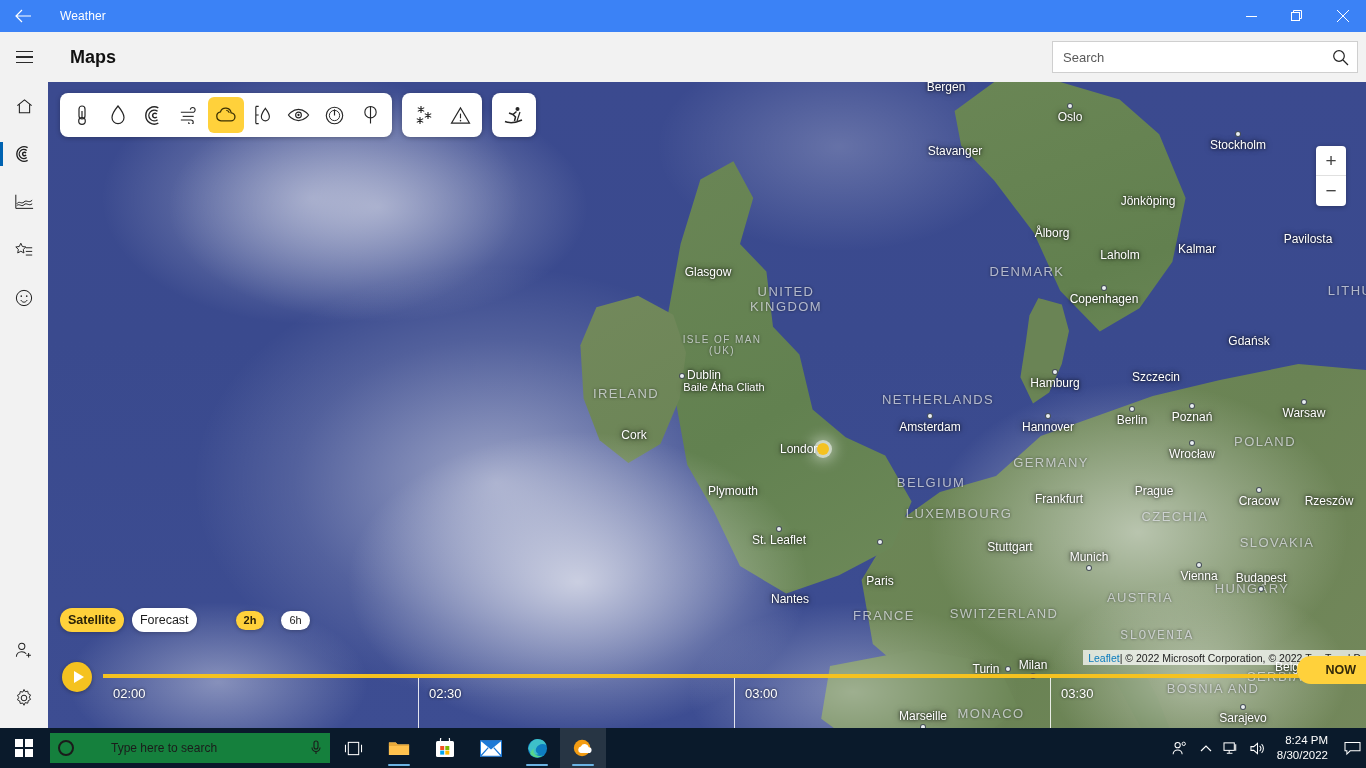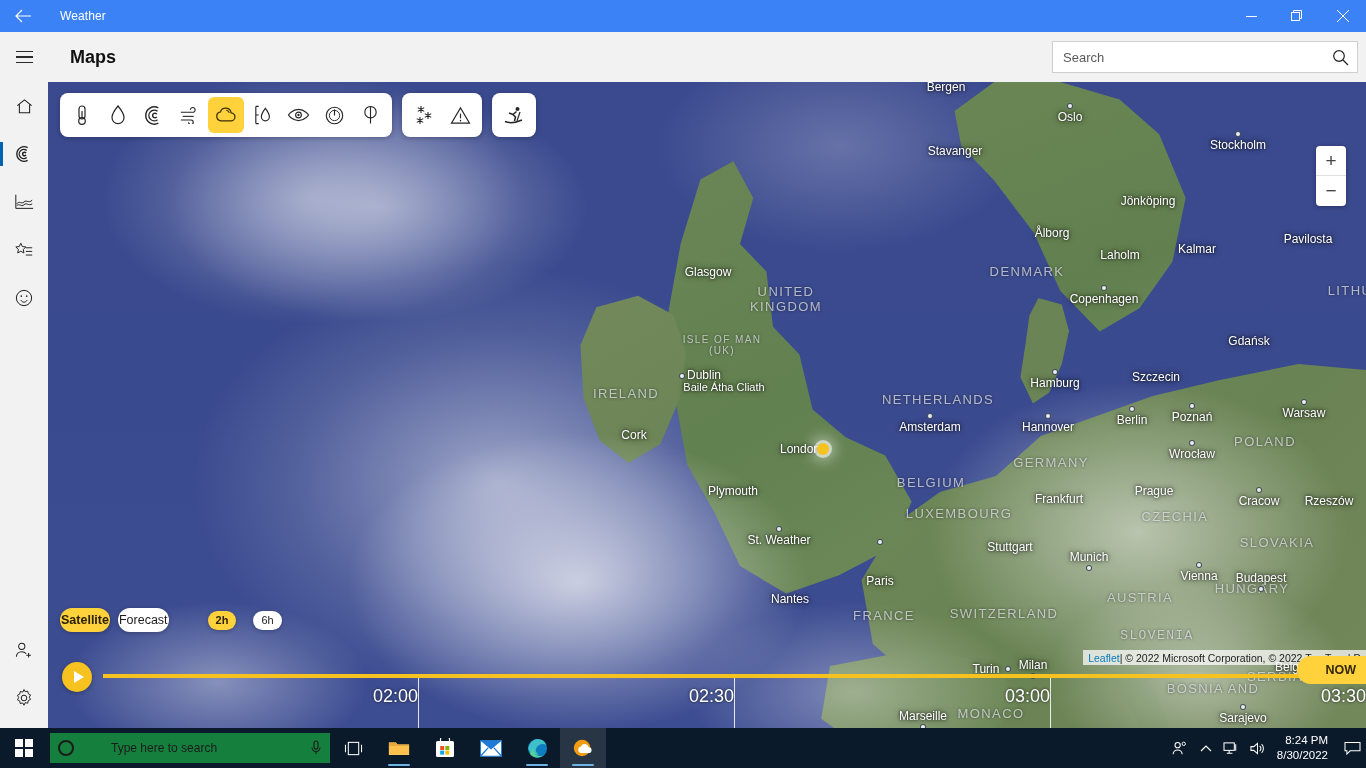--- a/index.html
+++ b/index.html
@@ -185,21 +185,21 @@
     display: flex; align-items: center; padding: 0 5px; z-index: 5;
     max-width: 320px; overflow: hidden; white-space: nowrap;
   }
   .attrib .lf { color: #0a7bbd; }
 
   
   .modebar {
     position: absolute; left: 12px; bottom: 96px; display: flex; align-items: center; gap: 8px; z-index: 6;
   }
   .chip {
-    height: 24px; border-radius: 12px; padding: 0 1px; display: flex; align-items: center;
+    height: 24px; border-radius: 12px; padding: 0 8px; display: flex; align-items: center;
     font-size: 12.5px; background: #ffffff; color: #1c1c1c; box-shadow: 0 1px 4px rgba(0,0,0,0.25);
   }
   .chip.on { background: #ffd13b; color: #2a2208; font-weight: bold; }
   .chip.sm { height: 19px; padding: 0 8px; font-size: 11px; border-radius: 10px; margin-left: 9px; }
   .chip-gap { width: 14px; }
 
   .timeline { position: absolute; left: 0; bottom: 0; width: 1318px; height: 68px; z-index: 6; }
   .play {
     position: absolute; left: 14px; top: 2px; width: 30px; height: 30px; border-radius: 50%;
     background: #f5c220; display: flex; align-items: center; justify-content: center;
@@ -207,22 +207,22 @@
   }
   .play .tri {
     width: 0; height: 0; border-left: 10px solid #ffffff;
     border-top: 6.5px solid transparent; border-bottom: 6.5px solid transparent; margin-left: 3px;
   }
   .track {
     position: absolute; left: 55px; right: 0; top: 14px; height: 4px; background: #f5c220;
   }
   .ticks { position: absolute; left: 55px; right: 0; top: 18px; height: 50px; display: flex; }
   .tick {
-    flex: 1; border-left: 1px solid rgba(255,255,255,0.85); color: #fff; font-size: 18px;
-    padding: 8px 0 0 10px; text-shadow: 0 0 3px rgba(0,0,0,0.8); text-align: right;
+    flex: 1; border-left: 1px solid rgba(255,255,255,0.85); color: #fff; font-size: 13px;
+    padding: 8px 0 0 10px; text-shadow: 0 0 3px rgba(0,0,0,0.8);
   }
   .tick:first-child { border-left: 0; }
   .nowbadge {
     position: absolute; right: 0px; top: -4px; height: 28px; border-radius: 14px 0 0 14px;
     background: #ffd13b; color: #33290a; font-size: 12.5px; font-weight: bold;
     display: flex; align-items: center; padding: 0 10px 0 28px;
   }
 
   
   .taskbar {
@@ -443,21 +443,21 @@
         <div class="citydot" style="left: 1211px; top: 408px;"></div>
         <div class="maplabel" style="left: 1281px; top: 419px;">Rzeszów</div>
         <div class="maplabel" style="left: 685px; top: 409px;">Plymouth</div>
         <div class="maplabel" style="left: 962px; top: 465px;">Stuttgart</div>
         <div class="maplabel" style="left: 1041px; top: 475px;">Munich</div>
         <div class="citydot" style="left: 1041px; top: 486px;"></div>
         <div class="maplabel" style="left: 1151px; top: 494px;">Vienna</div>
         <div class="citydot" style="left: 1151px; top: 483px;"></div>
         <div class="maplabel" style="left: 1213px; top: 496px;">Budapest</div>
         <div class="citydot" style="left: 1213px; top: 507px;"></div>
-        <div class="maplabel" style="left: 731px; top: 458px;">St. Weather</div>
+        <div class="maplabel" style="left: 731px; top: 458px;">St. Leaflet</div>
         <div class="citydot" style="left: 731px; top: 447px;"></div>
         <div class="maplabel" style="left: 832px; top: 471px; margin-top: 28px;">Paris</div>
         <div class="citydot" style="left: 832px; top: 460px;"></div>
         <div class="maplabel" style="left: 742px; top: 517px;">Nantes</div>
         <div class="maplabel" style="left: 938px; top: 587px;">Turin</div>
         <div class="citydot" style="left: 960px; top: 587px;"></div>
         <div class="maplabel" style="left: 985px; top: 583px;">Milan</div>
         <div class="citydot" style="left: 985px; top: 594px;"></div>
         <div class="maplabel" style="left: 875px; top: 634px;">Marseille</div>
         <div class="citydot" style="left: 875px; top: 645px;"></div>

